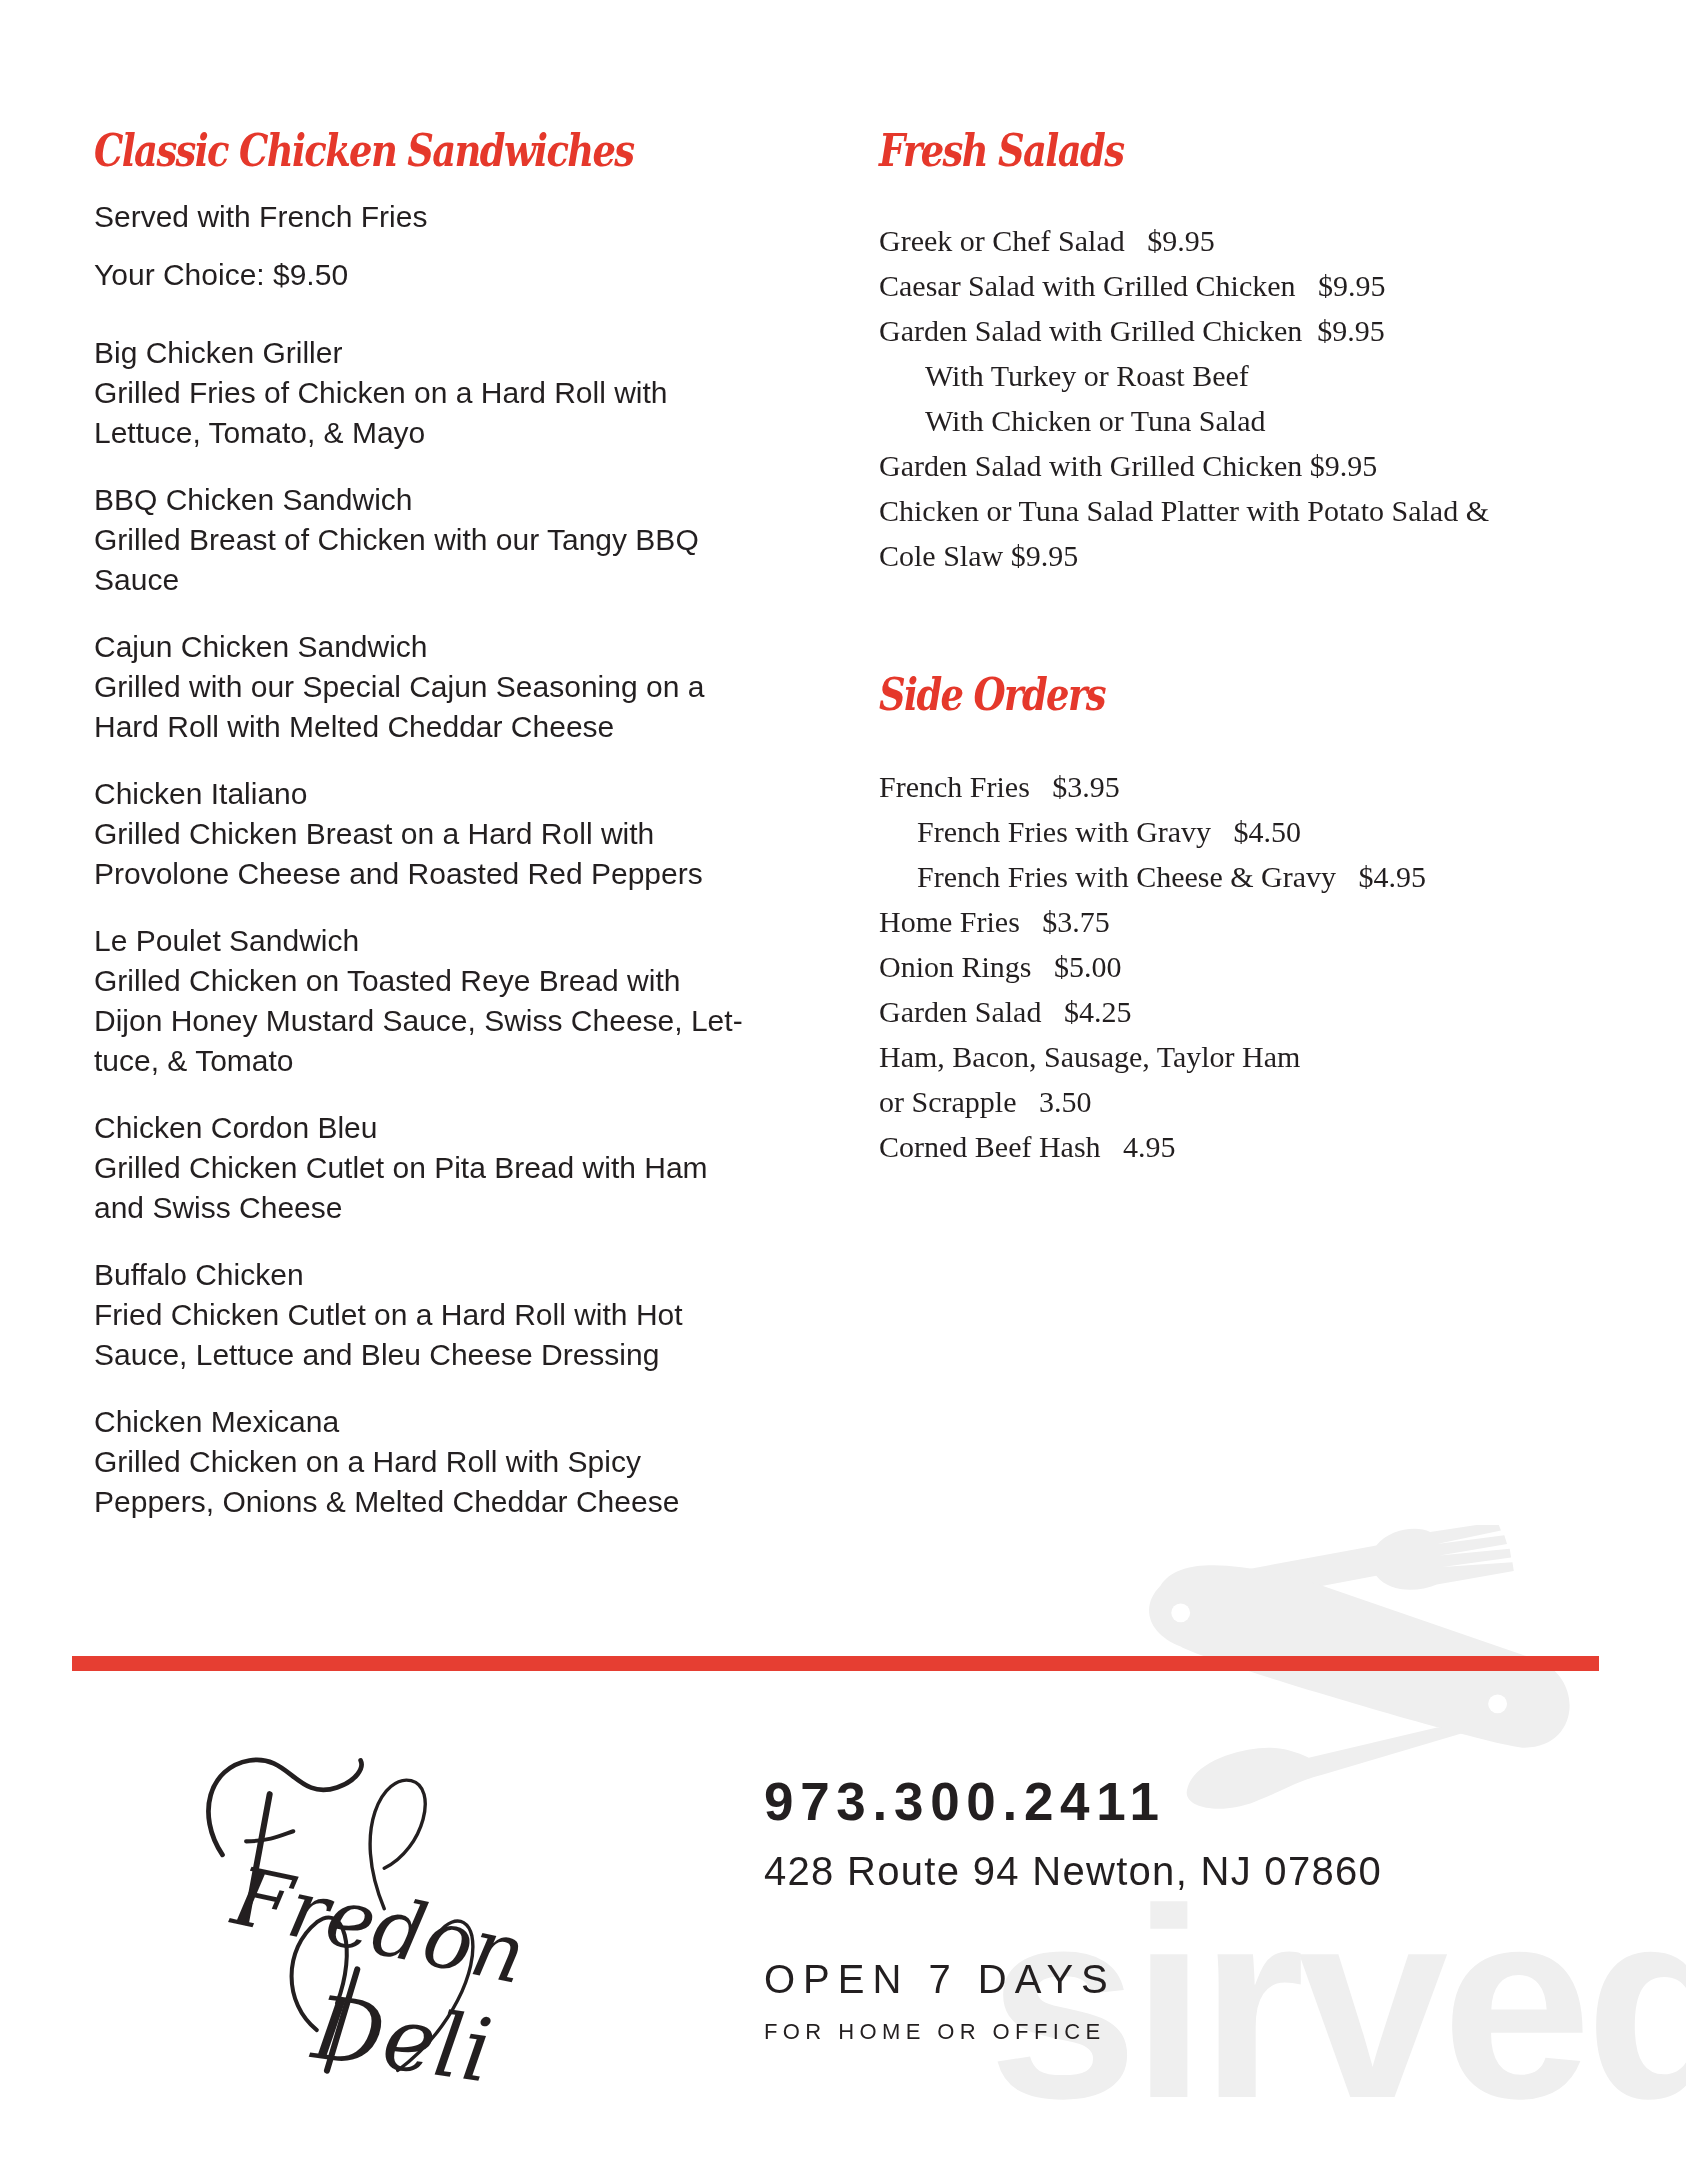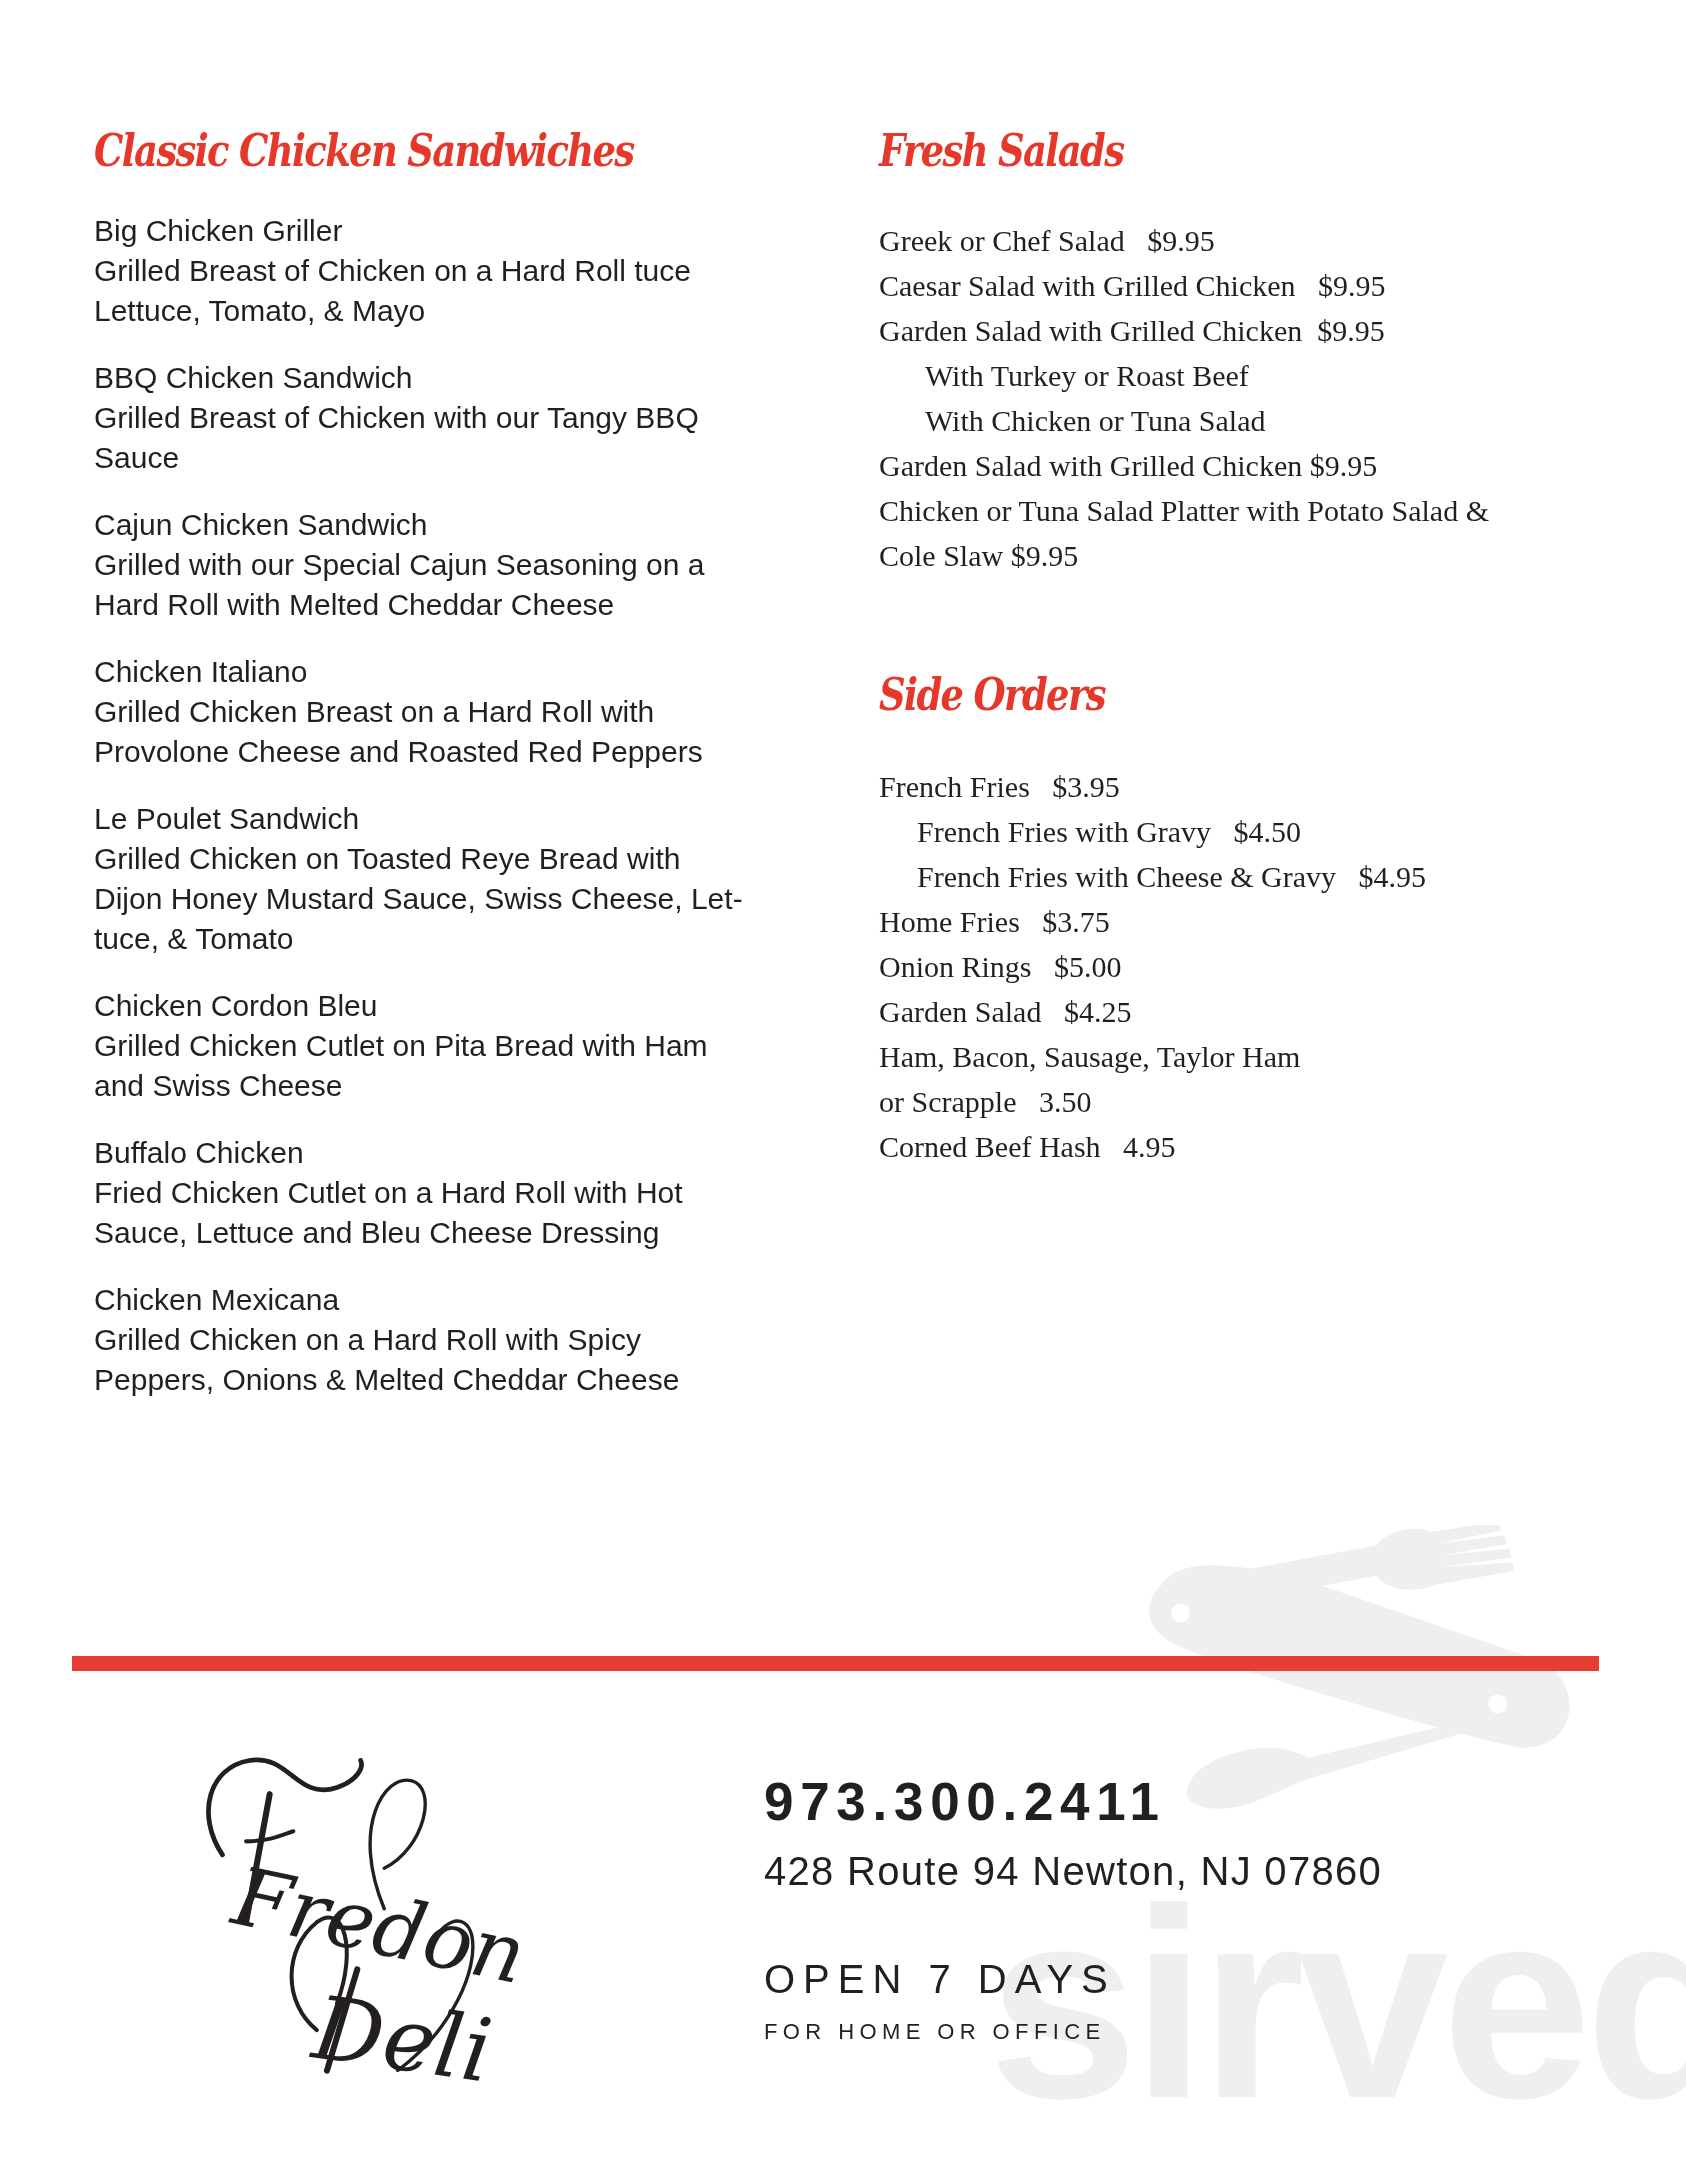--- a/index.html
+++ b/index.html
@@ -45,24 +45,28 @@
   .address { top:1849px; font-size:40px; letter-spacing:1.3px; color:#231f20; }
   .hours { top:1957px; font-size:40px; letter-spacing:8px; color:#231f20; }
   .service { top:2019px; font-size:22px; letter-spacing:5.4px; color:#231f20; }
   .contact span { display:block; white-space:nowrap;text-align:right; }
 </style>
 </head>
 <body>
 
 <section class="col left-col">
   <h2 class="section-heading">Classic Chicken Sandwiches</h2>
+  <div style="margin-top:24px">
+    <span class="intro-line">Served with French Fries</span>
+    <span class="intro-line intro-gap">Your Choice: $9.50</span>
+  </div>
   <div class="items-list">
     <div class="item">
       <span class="item-name">Big Chicken Griller</span>
-      <span class="item-desc">Grilled Breast of Chicken on a Hard Roll tuce</span>
+      <span class="item-desc">Grilled Fries of Chicken on a Hard Roll with</span>
       <span class="item-desc">Lettuce, Tomato, &amp; Mayo</span>
     </div>
     <div class="item">
       <span class="item-name">BBQ Chicken Sandwich</span>
       <span class="item-desc">Grilled Breast of Chicken with our Tangy BBQ</span>
       <span class="item-desc">Sauce</span>
     </div>
     <div class="item">
       <span class="item-name">Cajun Chicken Sandwich</span>
       <span class="item-desc">Grilled with our Special Cajun Seasoning on a</span>

